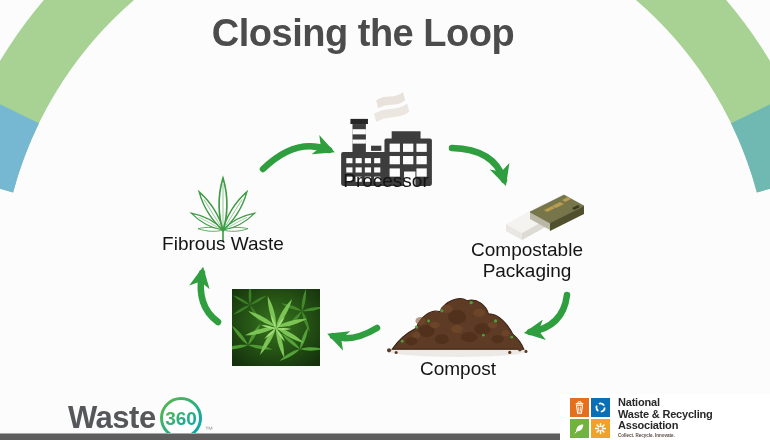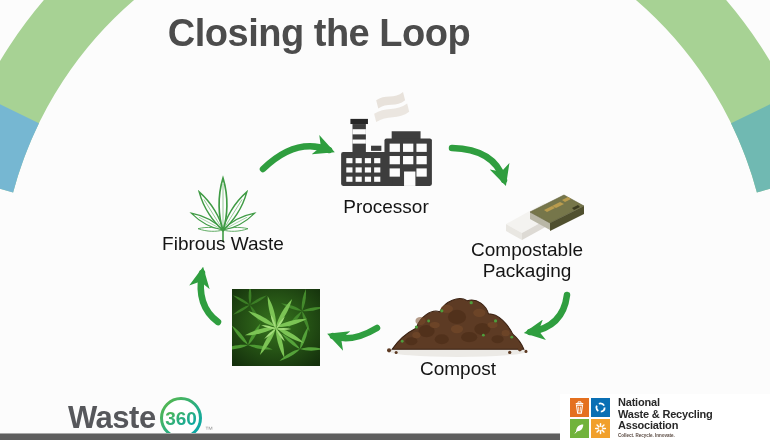--- a/index.html
+++ b/index.html
@@ -1,25 +1,25 @@
 <!DOCTYPE html>
 <html><head>
 <meta charset="utf-8">
 <style>
   html,body{margin:0;padding:0;}
   body{width:770px;height:440px;overflow:hidden;background:#fcfcfc;
        font-family:"Liberation Sans","DejaVu Sans",sans-serif;}
   .stage{position:relative;width:770px;height:440px;overflow:hidden;background:#fcfcfc;}
   .layer{position:absolute;left:0;top:0;}
   .title{position:absolute;left:0;top:12px;width:638px;text-align:center;
-         font-size:38px;font-weight:bold;letter-spacing:-0.5px;z-index:3;}
+         font-size:38px;font-weight:bold;letter-spacing:-0.5px;z-index:3;padding-left:44px;}
   .node-label{position:absolute;text-align:center;font-size:19px;line-height:21px;
               color:#141414;z-index:4;}
   .lbl-fibrous{left:148px;top:233px;width:150px;}
-  .lbl-processor{left:330px;top:196px;width:112px;}
+  .lbl-processor{left:330px;top:170px;width:112px;}
   .lbl-packaging{left:468px;top:239px;width:118px;}
   .lbl-compost{left:398px;top:358px;width:120px;}
   .lbl-cannabis{left:225px;top:365px;width:102px;}
   .icon-abs{position:absolute;z-index:3;}
   .bottom-bar{position:absolute;left:0;top:433px;width:770px;height:7px;
               border-top:1px solid #a8a8a8;z-index:5;}
   
   .w360{position:absolute;left:68px;top:396px;height:44px;z-index:4;display:flex;align-items:center;}
   .w360-word{font-size:31px;font-weight:600;letter-spacing:-0.5px;margin-right:3px;}
   .w360-tm{font-size:8px;color:#9a9a9a;align-self:flex-end;margin:0 0 6px 2px;}

